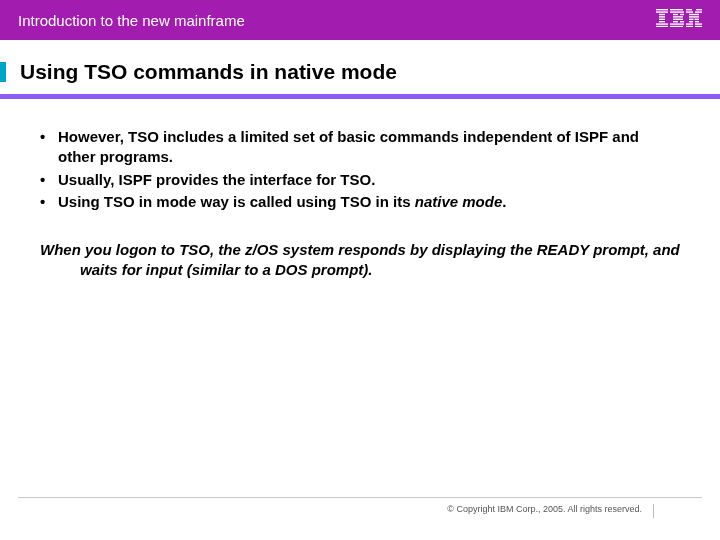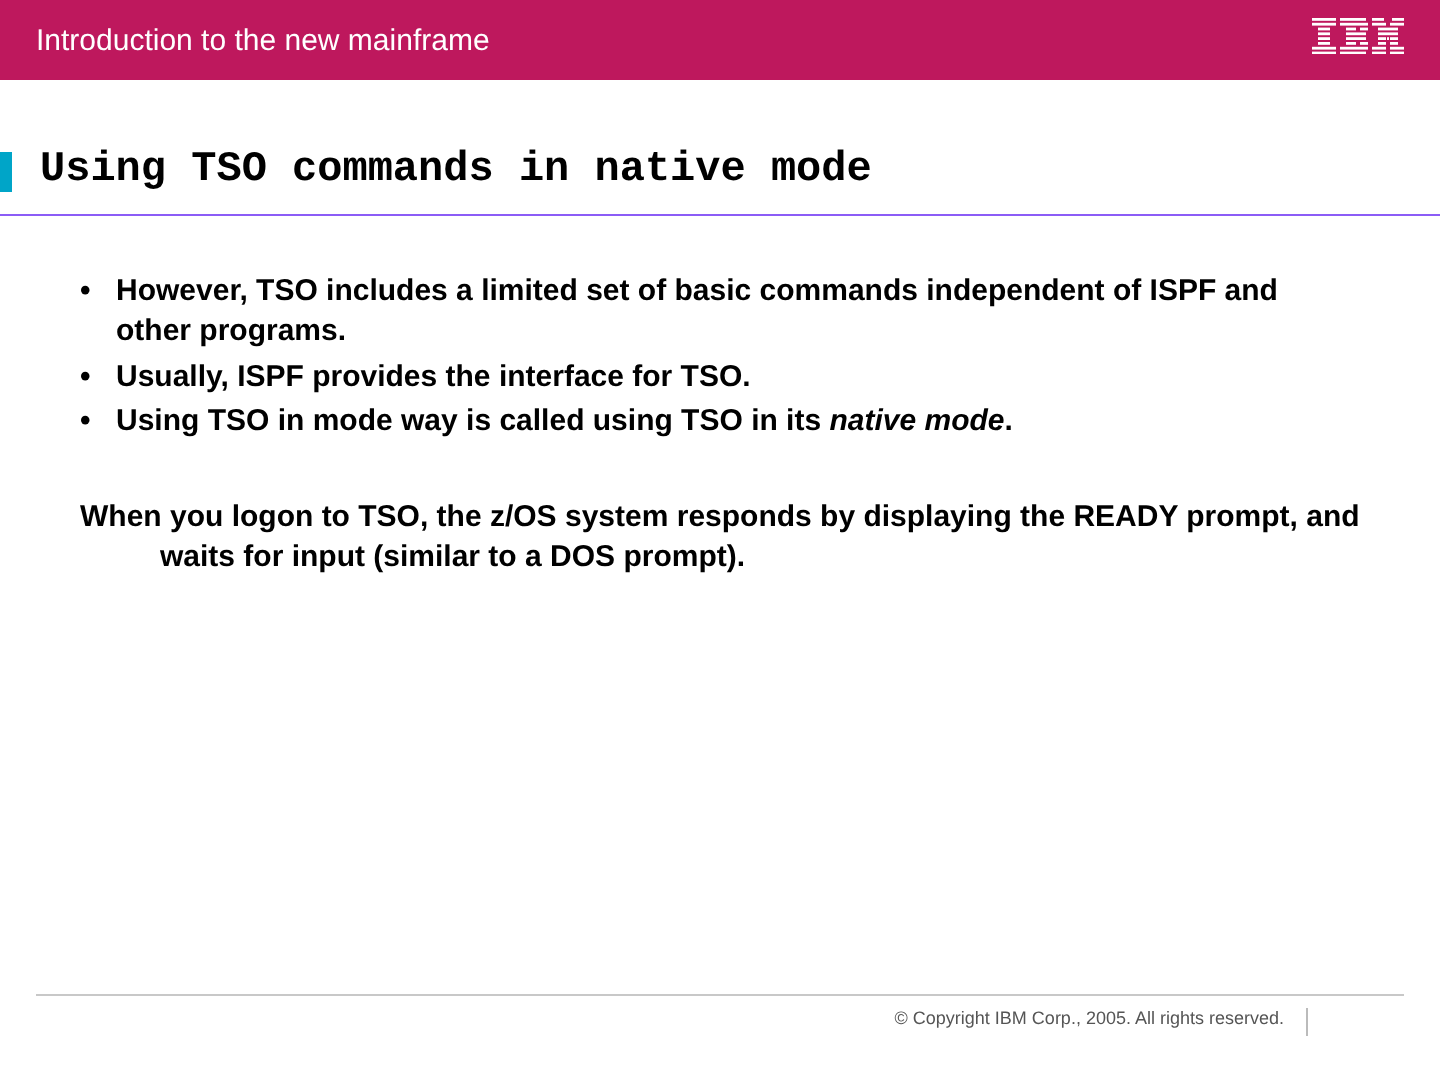--- a/index.html
+++ b/index.html
@@ -6,37 +6,36 @@
   body {
     width: 720px;
     height: 540px;
     font-family: Arial, Helvetica, sans-serif;
     background: #fff;
     position: relative;
     overflow: hidden;
   }
   .header {
     height: 40px;
-    background: #be185d;
+    background: #a21caf;
     display: flex;
     align-items: center;
     justify-content: space-between;
     padding: 0 18px;
   }
   .header-title {
     color: #fff;
     font-size: 15px;
     font-weight: 400;
   }
   .title-area {
-    margin-top: 34px;
+    margin-top: 20px;
     padding: 0 18px 10px 18px;
-    border-bottom: 1px solid #8b5cf6;
+    border-bottom: 5px solid #8b5cf6;
     position: relative;
-    font-family: Liberation Mono, monospace;
   }
   .title-area::before {
     content: "";
     position: absolute;
     left: 0;
     top: 2px;
     width: 6px;
     height: 20px;
     background: #00a5c8;
   }
@@ -72,20 +71,21 @@
     font-style: italic;
   }
   .paragraph {
     font-size: 15px;
     font-weight: 700;
     color: #000;
     line-height: 1.35;
     padding-left: 0;
     text-indent: -40px;
     margin-left: 40px;
+    font-style: italic;
   }
   .footer {
     position: absolute;
     bottom: 26px;
     left: 18px;
     right: 18px;
     border-top: 1px solid #c8c8c8;
     padding-top: 6px;
     display: flex;
     justify-content: flex-end;

